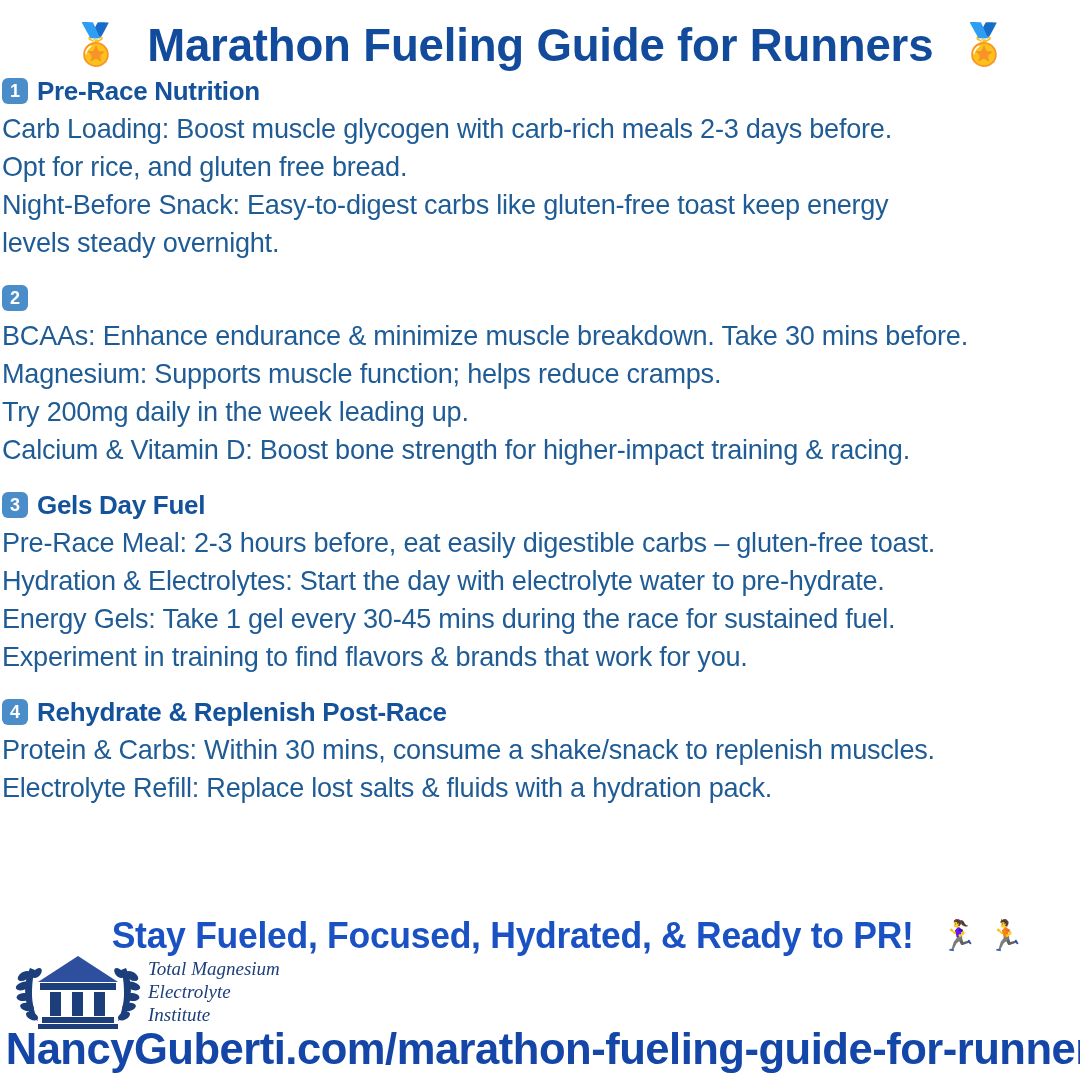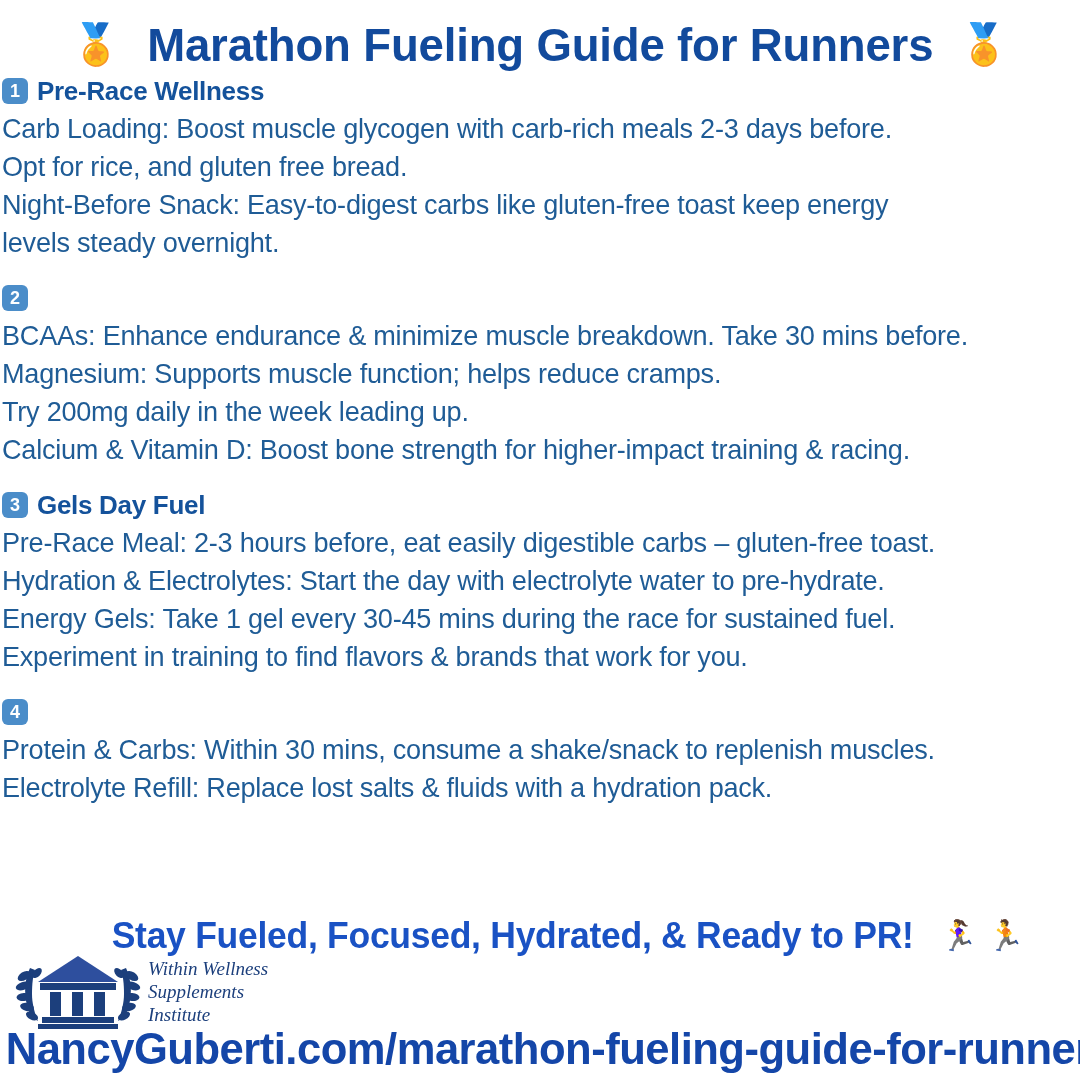--- a/index.html
+++ b/index.html
@@ -178,21 +178,21 @@
     <span class="medal-emoji">🏅</span>
     <span class="title-text">Marathon Fueling Guide for Runners</span>
     <span class="medal-emoji">🏅</span>
   </div>
 
   <div class="content">
 
     <div class="section">
       <div class="section-head">
         <span class="badge">1</span>
-        <span class="section-title">Pre-Race Wellness</span>
+        <span class="section-title">Pre-Race Nutrition</span>
       </div>
       <div class="body-line">Carb Loading: Boost muscle glycogen with carb-rich meals 2-3 days before.</div>
       <div class="body-line">Opt for rice, and gluten free bread.</div>
       <div class="body-line">Night-Before Snack: Easy-to-digest carbs like gluten-free toast keep energy</div>
       <div class="body-line">levels steady overnight.</div>
     </div>
 
     <div class="section">
       <div class="section-head">
         <span class="badge">2</span>
@@ -210,20 +210,21 @@
       </div>
       <div class="body-line">Pre-Race Meal: 2-3 hours before, eat easily digestible carbs – gluten-free toast.</div>
       <div class="body-line">Hydration &amp; Electrolytes: Start the day with electrolyte water to pre-hydrate.</div>
       <div class="body-line">Energy Gels: Take 1 gel every 30-45 mins during the race for sustained fuel.</div>
       <div class="body-line">Experiment in training to find flavors &amp; brands that work for you.</div>
     </div>
 
     <div class="section">
       <div class="section-head">
         <span class="badge">4</span>
+        <span class="section-title">Rehydrate &amp; Replenish Post-Race</span>
       </div>
       <div class="body-line">Protein &amp; Carbs: Within 30 mins, consume a shake/snack to replenish muscles.</div>
       <div class="body-line">Electrolyte Refill: Replace lost salts &amp; fluids with a hydration pack.</div>
     </div>
 
   </div>
 
   <div class="footer">
 
     <div class="tagline-row">
@@ -262,22 +263,22 @@
 
           <rect x="36" y="40" width="11" height="24" fill="#1c3f7c"></rect>
           <rect x="58" y="40" width="11" height="24" fill="#1c3f7c"></rect>
           <rect x="80" y="40" width="11" height="24" fill="#1c3f7c"></rect>
 
           <rect x="28" y="65" width="72" height="6" fill="#1c3f7c"></rect>
           <rect x="24" y="72" width="80" height="5" fill="#1c3f7c"></rect>
         </svg>
       </span>
       <span class="logo-words">
-        <span>Within Wellness</span><br>
-        <span>Supplements</span><br>
+        <span>Total Magnesium</span><br>
+        <span>Electrolyte</span><br>
         <span>Institute</span>
       </span>
     </div>
 
     <div class="url-bar">
       <span class="url-text">NancyGuberti.com/marathon-fueling-guide-for-runners/</span>
     </div>
 
   </div>
 

